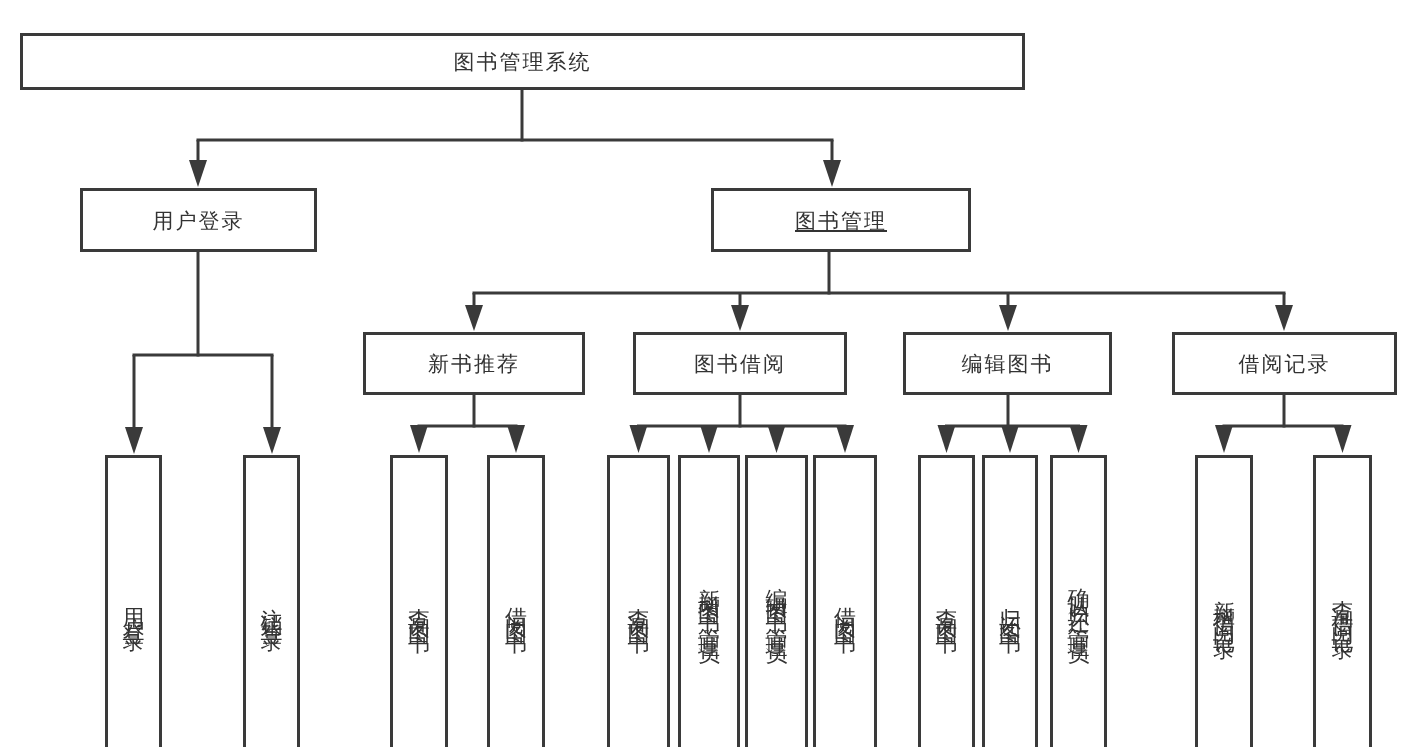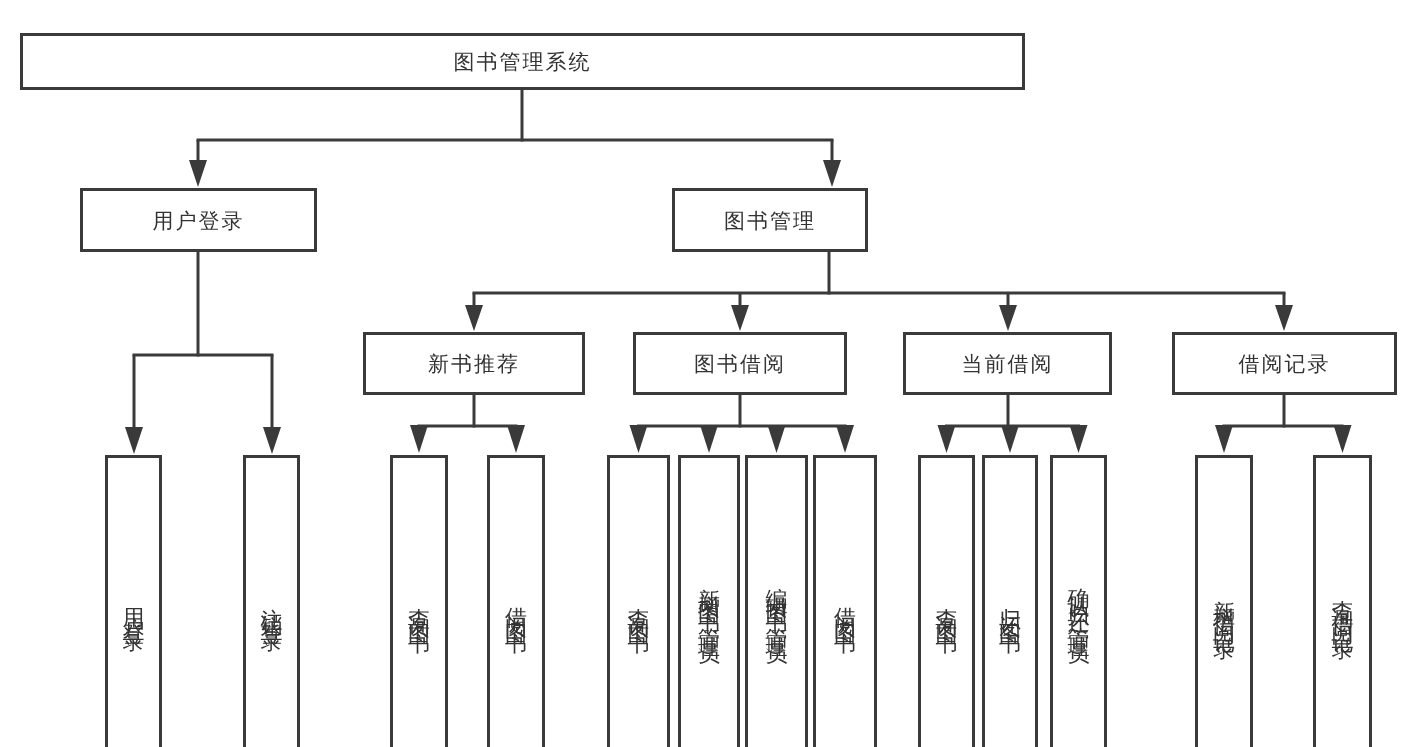--- a/index.html
+++ b/index.html
@@ -123,32 +123,32 @@
     </g>
   </svg>
 
   <div class="box hbox" style="left:20px; top:13px; width:1005px; height:57px;">
     <span>图书管理系统</span>
   </div>
 
   <div class="box hbox" style="left:80px; top:168px; width:237px; height:64px;">
     <span>用户登录</span>
   </div>
-  <div class="box hbox" style="left:672px; top:168px; width:196px; height:64px;">
+  <div class="box hbox" style="left:711px; top:168px; width:260px; height:64px;text-decoration:underline;">
     <span>图书管理</span>
   </div>
 
   <div class="box hbox" style="left:633px; top:312px; width:214px; height:63px;">
     <span>图书借阅</span>
   </div>
   <div class="box hbox" style="left:363px; top:312px; width:222px; height:63px;">
     <span>新书推荐</span>
   </div>
   <div class="box hbox" style="left:903px; top:312px; width:209px; height:63px;">
-    <span>当前借阅</span>
+    <span>编辑图书</span>
   </div>
   <div class="box hbox" style="left:1172px; top:312px; width:225px; height:63px;">
     <span>借阅记录</span>
   </div>
 
   <div class="box vbox" style="left:105px; width:57px;">
     <span class="vlabel">用户登录</span>
   </div>
   <div class="box vbox" style="left:243px; width:57px;">
     <span class="vlabel">注销登录</span>

